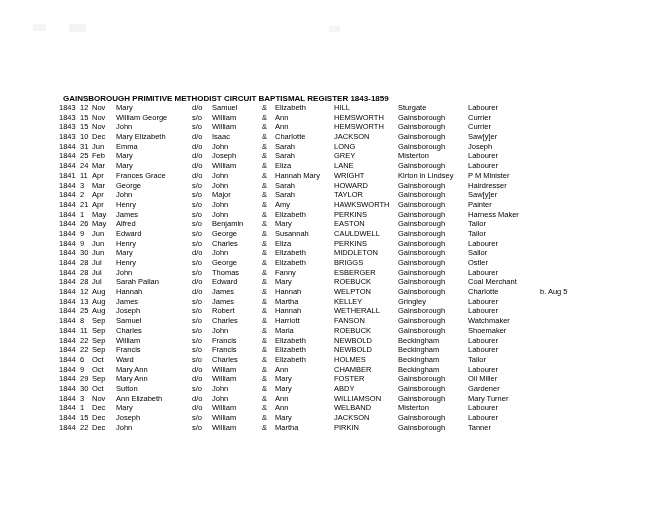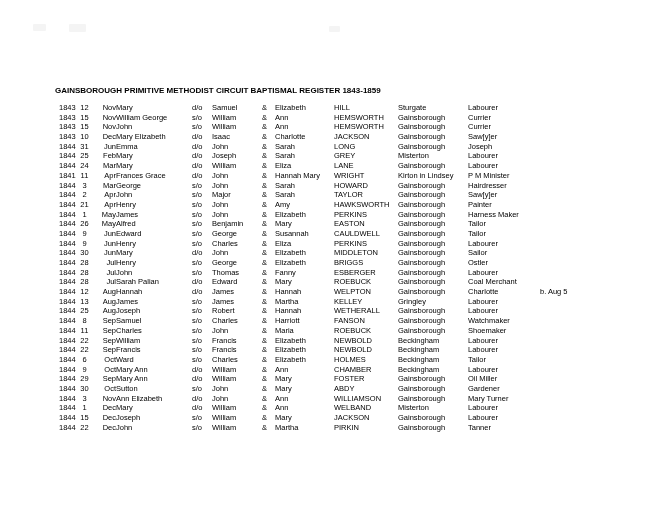--- a/index.html
+++ b/index.html
@@ -23,43 +23,43 @@
     border-radius: 1px;
   }
   .smudge.s1 { left: 33px;  top: 24px; width: 13px; height: 7px; }
   .smudge.s2 { left: 69px;  top: 24px; width: 17px; height: 8px; }
   .smudge.s3 { left: 329px; top: 26px; width: 11px; height: 6px; }
 
   .title {
     position: absolute;
     left: 47px;
     top: 78px;
-    margin: 8px;
+    margin: 16px;
     font-size: 8px;
     font-weight: bold;
     white-space: nowrap;
     text-align: center;
   }
   .register {
     position: absolute;
     left: 47px;
     top: 103px;
     margin-left: 12px;
   }
   .row {
     display: grid;
     grid-template-columns: 21px 9px 27px 76px 20px 50px 13px 59px 64px 70px 72px 50px;
     height: 9.7px;
     line-height: 9.7px;
     font-size: 7.5px;
     white-space: nowrap;
   }
   .row span { overflow: visible; }
-  .c-day   { text-align: center; }
-  .c-month { padding-left: 3px; text-align: right; }
+  .c-day   { text-align: left; }
+  .c-month { padding-left: 3px; }
 </style>
 </head>
 <body>
 
 <div class="page">
   <div class="smudge s1"></div>
   <div class="smudge s2"></div>
   <div class="smudge s3"></div>
 
   <h1 class="title">GAINSBOROUGH PRIMITIVE METHODIST CIRCUIT BAPTISMAL REGISTER 1843-1859</h1>

